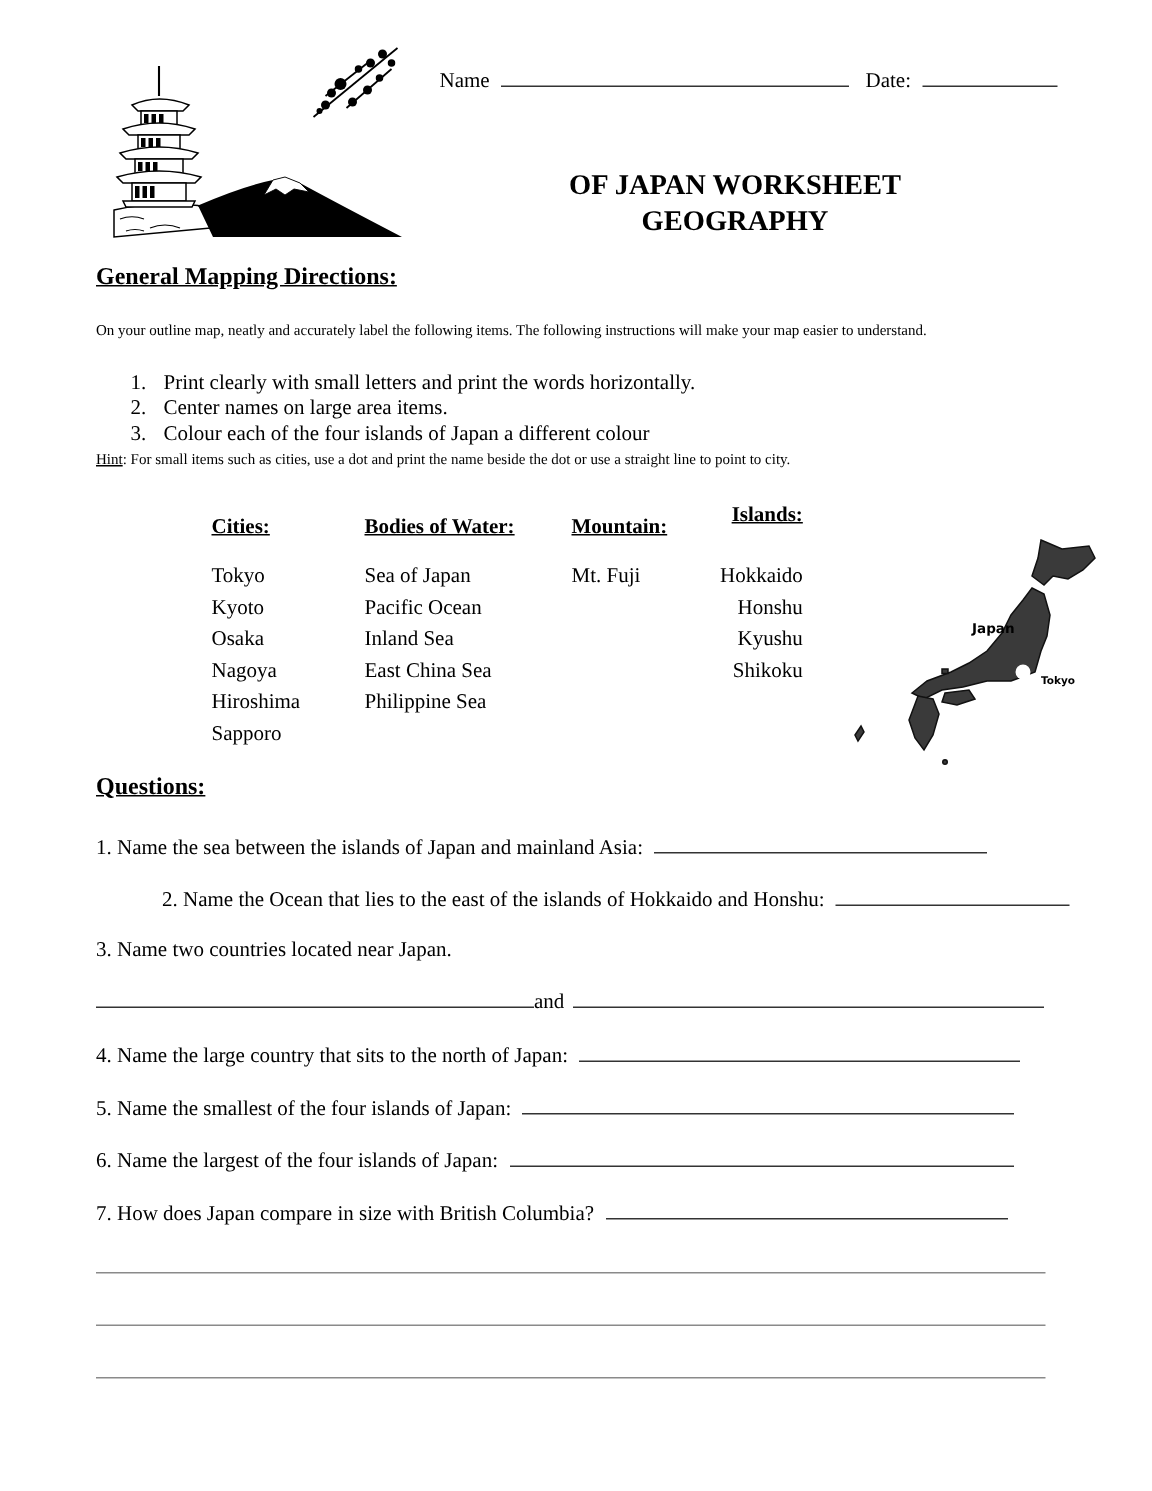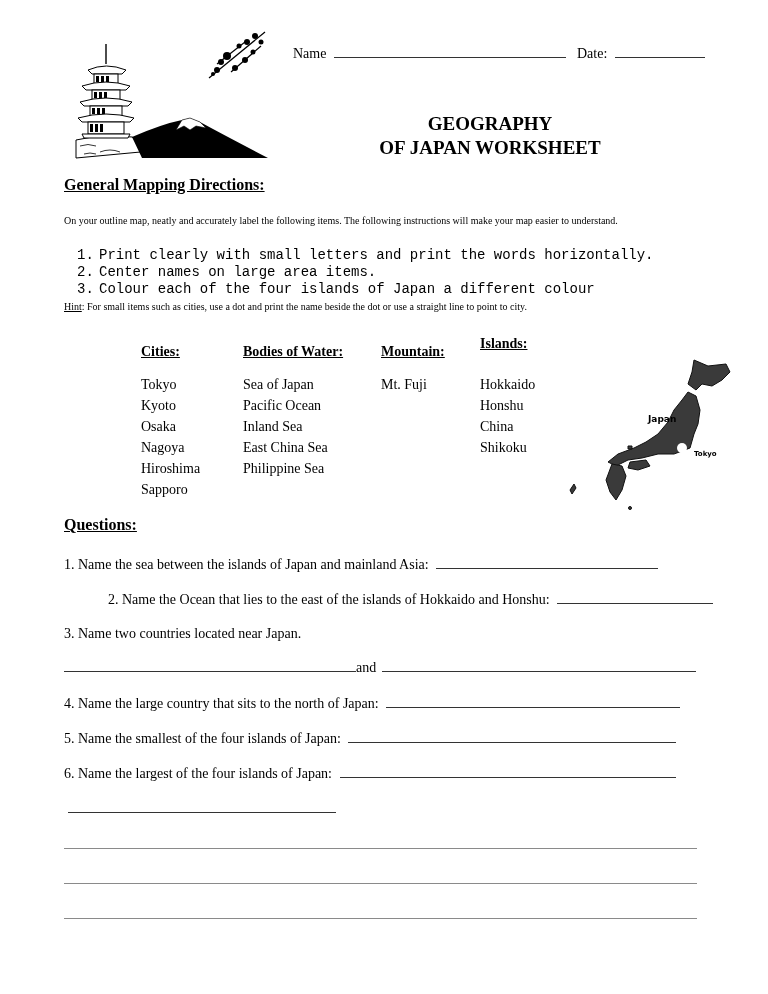--- a/index.html
+++ b/index.html
@@ -4,21 +4,21 @@
 <style>
   html, body { margin: 0; padding: 0; background: #ffffff; }
   body { width: 768px; height: 994px; position: relative; overflow: hidden;
          font-family: "Liberation Serif", "DejaVu Serif", serif; color: #000; font-size: 14px; }
   .abs { position: absolute; }
   .hdr-line { position: absolute; top: 44px; font-size: 14px; white-space: nowrap; }
   .title { position: absolute; left: 300px; width: 380px; text-align: center; top: 112px;
            font-weight: bold; font-size: 19px; line-height: 24px; }
   .section-head { position: absolute; left: 64px; font-weight: bold; font-size: 16px; text-decoration: underline; }
   .para { position: absolute; left: 64px; width: 640px; font-size: 10px; line-height: 17px; }
-  .list-item { position: absolute; left: 77px; font-size: 14px; line-height: 17px; font-family: Liberation Mono, monospace; }
+  .list-item { position: absolute; left: 87px; font-size: 14px; line-height: 17px; }
   .list-item .num { display: inline-block; width: 22px; }
   .col { position: absolute; top: 340px; font-size: 14px; }
   .col-head { font-weight: bold; text-decoration: underline; height: 30px; }
   .col-item { height: 21px; line-height: 21px; }
   .q { position: absolute; left: 64px; font-size: 14px; white-space: nowrap; line-height: 17px; }
   .blank { display: inline-block; border-bottom: 1px solid #333; height: 13px; vertical-align: baseline; }
   .rule { position: absolute; left: 64px; width: 633px; height: 0; border-top: 1px solid #8a8a8a; }
   .underline { text-decoration: underline; }
 </style>
 </head>
@@ -89,22 +89,22 @@
 <div class="hdr-line" style="left:293px;">
   <span>Name</span>
   <span class="blank" style="width:232px; margin-left:4px;"></span>
 </div>
 <div class="hdr-line" style="left:577px;">
   <span>Date:</span>
   <span class="blank" style="width:90px; margin-left:4px;"></span>
 </div>
 
 <div class="title">
+  <div>OF JAPAN WORKSHEET</div>
   <div>GEOGRAPHY</div>
-  <div>OF JAPAN WORKSHEET</div>
 </div>
 
 <div class="section-head" style="top:176px;">General Mapping Directions:</div>
 <div class="para" style="top:212px;">On your outline map, neatly and accurately label the following items. The following instructions will make your map easier to understand.</div>
 <div class="list-item" style="top:247px;">
   <span class="num">1.</span><span>Print clearly with small letters and print the words horizontally.</span>
 </div>
 <div class="list-item" style="top:264px;">
   <span class="num">2.</span><span>Center names on large area items.</span>
 </div>
@@ -129,25 +129,25 @@
   <div class="col-item">Sea of Japan</div>
   <div class="col-item">Pacific Ocean</div>
   <div class="col-item">Inland Sea</div>
   <div class="col-item">East China Sea</div>
   <div class="col-item">Philippine Sea</div>
 </div>
 <div class="col" style="left:381px;">
   <div class="col-head" style="padding-top:4px;text-decoration:underline;">Mountain:</div>
   <div class="col-item">Mt. Fuji</div>
 </div>
-<div class="col" style="left:480px;">
+<div class="col" style="left:480px;text-align:right;">
   <div class="col-head" style="margin-top:-4px; height:38px;">Islands:</div>
   <div class="col-item">Hokkaido</div>
   <div class="col-item">Honshu</div>
-  <div class="col-item">China</div>
+  <div class="col-item">Kyushu</div>
   <div class="col-item">Shikoku</div>
 </div>
 
 <div class="abs" style="left:562px; top:350px; width:180px; height:160px;">
   <svg width="180" height="160" viewBox="0 0 180 160">
     <g fill="#3a3a3a" stroke="#111" stroke-width="1">
 
       <path d="M132 10 L146 16 L164 14 L168 22 L160 30 L150 36 L140 34 L134 40 L126 34 L130 22 Z"></path>
 
       <path d="M126 42 L134 46 L138 60 L136 74 L132 84 L128 98 L112 104 L96 104 L80 108 L66 110 L54 116 L46 112 L56 104 L72 98 L84 92 L96 84 L106 72 L112 60 L120 50 Z"></path>
@@ -189,18 +189,19 @@
 </div>
 <div class="q" style="top:729px;">
   <span>5. Name the smallest of the four islands of Japan:</span>
   <span class="blank" style="width:328px; margin-left:4px;"></span>
 </div>
 <div class="q" style="top:764px;font-family:Liberation Serif, serif;">
   <span>6. Name the largest of the four islands of Japan:</span>
   <span class="blank" style="width:336px; margin-left:4px;"></span>
 </div>
 <div class="q" style="top:799px;">
+  <span>7. How does Japan compare in size with British Columbia?</span>
   <span class="blank" style="width:268px; margin-left:4px;"></span>
 </div>
 
 <div class="rule" style="top:848px;"></div>
 <div class="rule" style="top:883px;"></div>
 <div class="rule" style="top:918px;"></div>
 
 </body></html>

